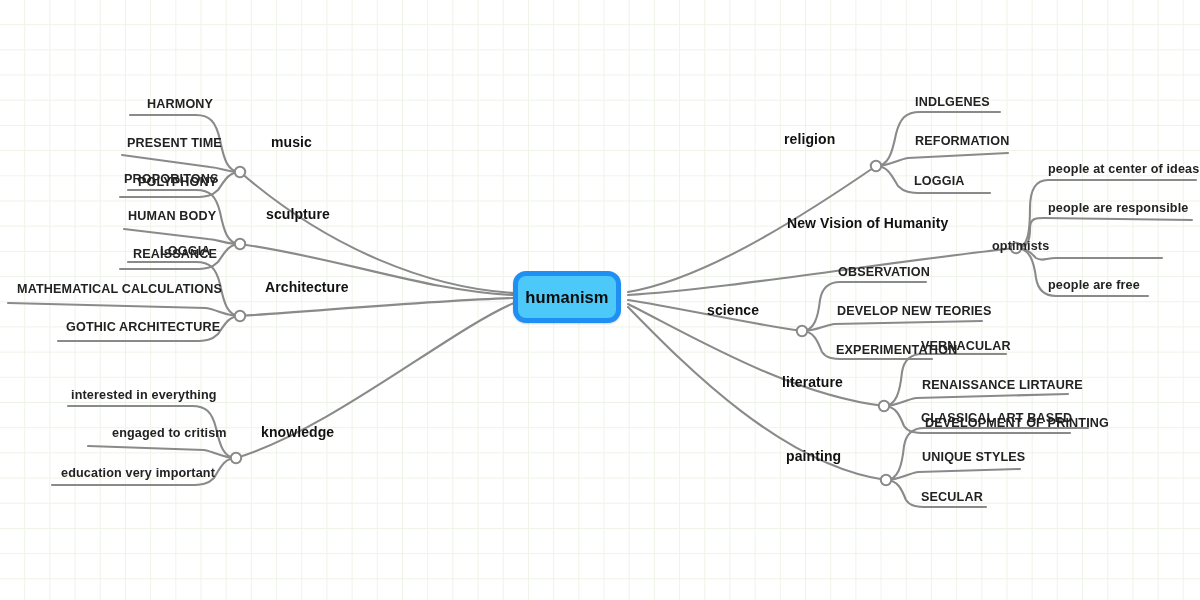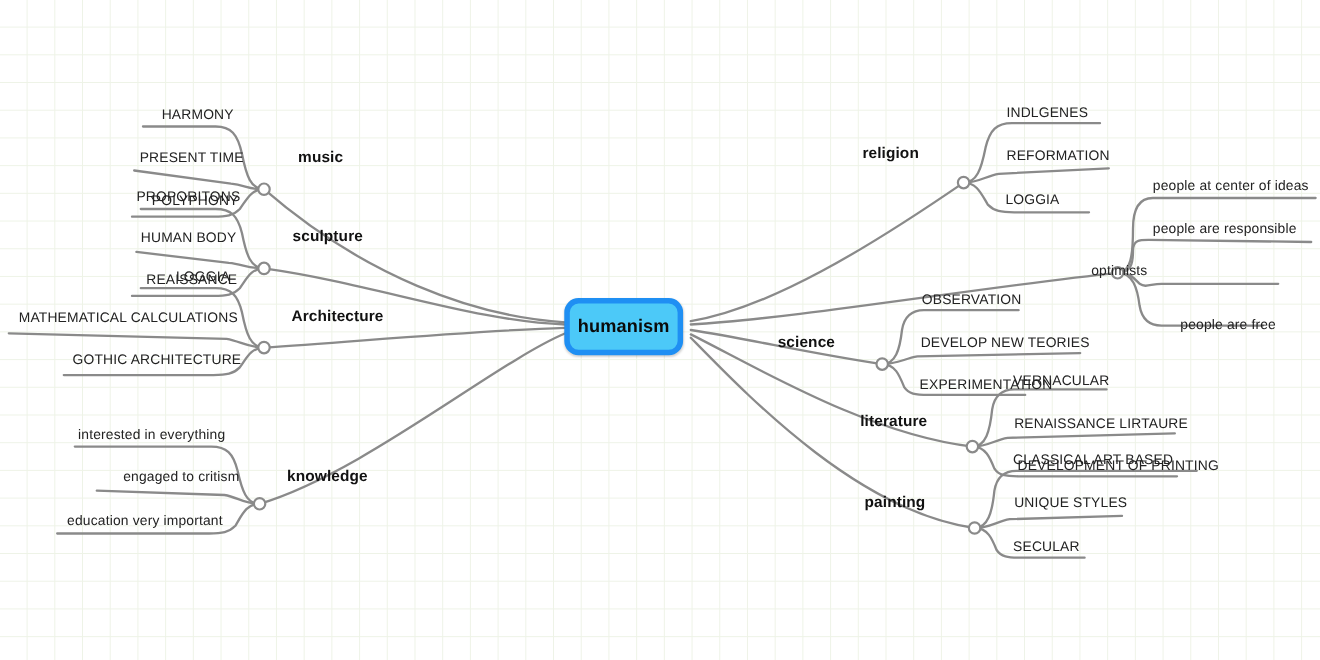--- a/index.html
+++ b/index.html
@@ -53,21 +53,21 @@
   
   .branch-label {
     font-weight: bold;
     font-size: 14px;
     letter-spacing: 0.1px;
     color: #111111;
   }
   
   .leaf-label {
     font-size: 12.6px;
-    font-weight: 400;
+    font-weight: 700;
     color: #222222;
     letter-spacing: 0.15px;
   }
 </style>
 </head>
 <body>
 
 <div id="canvas">
 
   <svg id="edges" viewBox="0 0 1200 600" xmlns="http://www.w3.org/2000/svg">
@@ -138,20 +138,21 @@
   <div class="root-node" style="left:513px; top:271px; width:108px; height:52px;">
     <span>humanism</span>
   </div>
 
   <div class="node-label branch-label" style="left:271px; top:134px;">music</div>
   <div class="node-label branch-label" style="left:266px; top:206px;">sculpture</div>
   <div class="node-label branch-label" style="left:265px; top:279px;">Architecture</div>
   <div class="node-label branch-label" style="left:261px; top:424px;text-align:right;">knowledge</div>
 
   <div class="node-label branch-label" style="left:784px; top:131px;">religion</div>
+  <div class="node-label branch-label" style="left:787px; top:215px;">New Vision of Humanity</div>
   <div class="node-label branch-label" style="left:707px; top:302px;">science</div>
   <div class="node-label branch-label" style="left:782px; top:374px;">literature</div>
   <div class="node-label branch-label" style="left:786px; top:448px;">painting</div>
 
   <div class="node-label leaf-label" style="left:147px; top:97px;">HARMONY</div>
   <div class="node-label leaf-label" style="left:127px; top:136px;">PRESENT TIME</div>
   <div class="node-label leaf-label" style="left:124px; top:172px;">PROPORITONS</div>
 
   <div class="node-label leaf-label" style="left:138px; top:175px;">POLYPHONY</div>
   <div class="node-label leaf-label" style="left:128px; top:209px;">HUMAN BODY</div>
@@ -165,21 +166,21 @@
   <div class="node-label leaf-label" style="left:100px; top:426px;padding-left:12px;">engaged to critism</div>
   <div class="node-label leaf-label" style="left:61px; top:466px;">education very important</div>
 
   <div class="node-label leaf-label" style="left:915px; top:95px;">INDLGENES</div>
   <div class="node-label leaf-label" style="left:915px; top:134px;">REFORMATION</div>
   <div class="node-label leaf-label" style="left:914px; top:174px;">LOGGIA</div>
 
   <div class="node-label leaf-label" style="left:1048px; top:162px;">people at center of ideas</div>
   <div class="node-label leaf-label" style="left:1048px; top:201px;">people are responsible</div>
   <div class="node-label leaf-label" style="left:992px; top:239px;">optimists</div>
-  <div class="node-label leaf-label" style="left:1048px; top:288px;margin-left:25px;">people are free</div>
+  <div class="node-label leaf-label" style="left:1048px; top:278px;">people are free</div>
 
   <div class="node-label leaf-label" style="left:838px; top:265px;">OBSERVATION</div>
   <div class="node-label leaf-label" style="left:837px; top:304px;">DEVELOP NEW TEORIES</div>
   <div class="node-label leaf-label" style="left:836px; top:343px;">EXPERIMENTATION</div>
 
   <div class="node-label leaf-label" style="left:921px; top:339px;">VERNACULAR</div>
   <div class="node-label leaf-label" style="left:922px; top:378px;">RENAISSANCE LIRTAURE</div>
   <div class="node-label leaf-label" style="left:921px; top:411px;">CLASSICAL ART BASED</div>
 
   <div class="node-label leaf-label" style="left:925px; top:416px;">DEVELOPMENT OF PRINTING</div>

